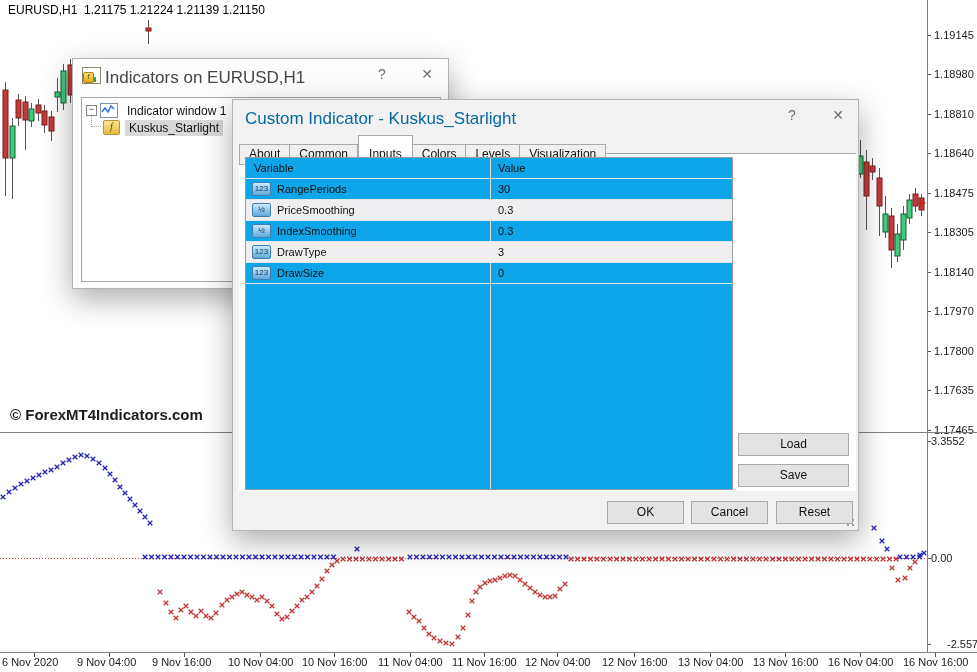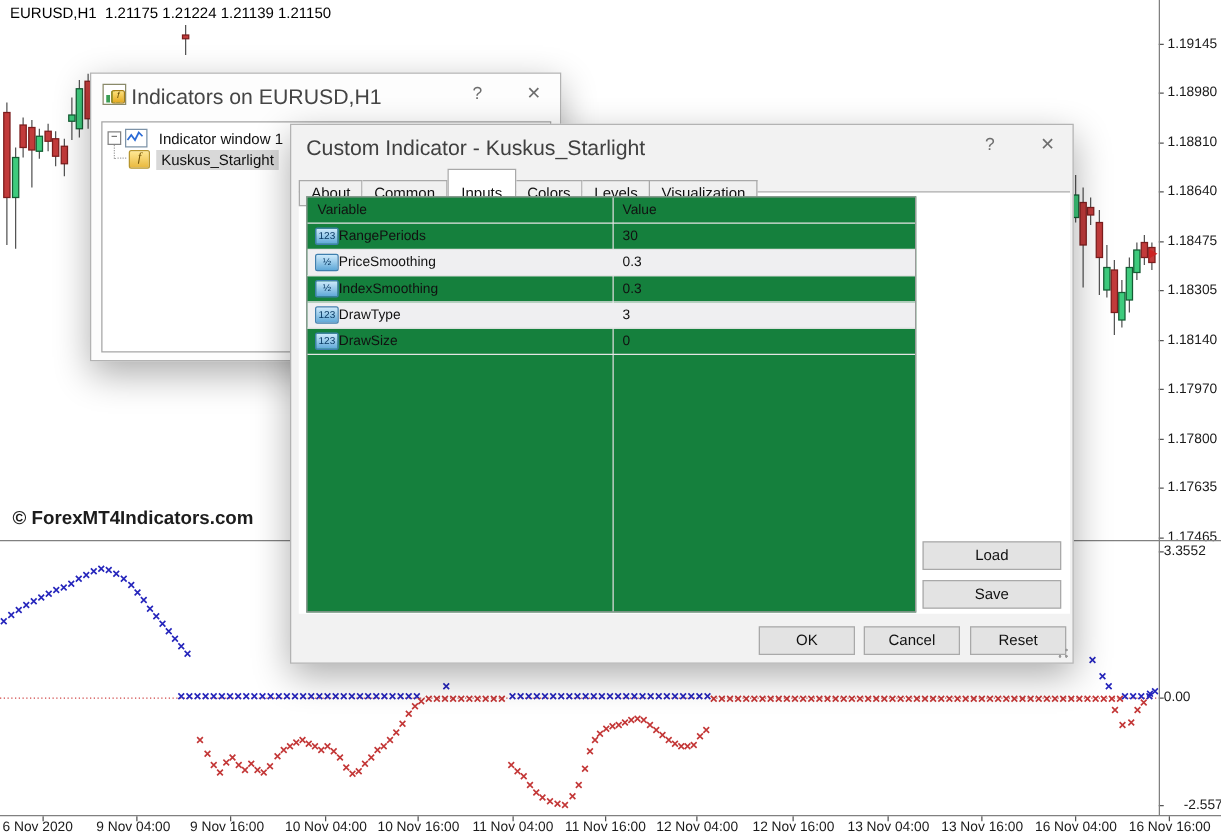--- a/index.html
+++ b/index.html
@@ -21,21 +21,21 @@
 
   svg#chart-svg{position:absolute;left:0;top:0;z-index:1;}
 
   
   .dialog{position:absolute;border:1px solid #b3b3b3;box-shadow:0 10px 28px rgba(0,0,0,.33);}
   #dlg-indicators{left:72px;top:58px;width:375px;height:229px;background:#fdfdfd;z-index:10;}
   #dlg-custom{left:232px;top:99px;width:625px;height:430px;background:#f2f2f2;z-index:20;}
 
   .titlebar{position:absolute;left:0;top:0;right:0;height:32px;}
   .title-text{position:absolute;left:32px;top:9px;font-size:17px;color:#454545;white-space:nowrap;}
-  #dlg-custom .title-text{left:12px;color:#404040;}
+  #dlg-custom .title-text{left:12px;color:#0369a1;}
   .title-btn{position:absolute;top:7px;font-size:14px;color:#6e6e6e;width:18px;text-align:center;cursor:default;}
   .btn-help-1{left:300px;} .btn-close-1{left:345px;}
   .btn-help-2{left:550px;} .btn-close-2{left:596px;}
 
   
   .tree-box{position:absolute;left:8px;top:38px;width:358px;height:183px;background:#fff;border:1px solid #a5a5a5;}
   .tree-row{position:absolute;height:17px;display:flex;align-items:center;font-size:12px;color:#111;}
   .expander{width:9px;height:9px;border:1px solid #848484;background:#fff;font-size:9px;line-height:7px;
     text-align:center;color:#333;margin-right:3px;}
   .tree-connector-v{position:absolute;left:17px;top:55px;width:1px;height:14px;border-left:1px dotted #a5a5a5;}
@@ -56,31 +56,31 @@
   
   .tabs{position:absolute;left:6px;top:35px;display:flex;align-items:flex-end;z-index:2;}
   .tab{font-size:12px;color:#111;background:#f0f0f0;border:1px solid #a9a9a9;border-left:none;
     padding:2px 9px 3px 9px;}
   .tab:first-child{border-left:1px solid #a9a9a9;}
   .tab.active{background:#fff;border-left:1px solid #a9a9a9;padding:11px 10px 4px 10px;margin-bottom:-1px;
     position:relative;}
   .tabpage{position:absolute;left:6px;top:53px;width:617px;height:337px;background:#fff;
     border-top:1px solid #a9a9a9;z-index:1;}
 
-  .param-table{position:absolute;left:12px;top:57px;width:486px;height:331px;background:#15803d;
+  .param-table{position:absolute;left:12px;top:57px;width:486px;height:331px;background:#0ea5e9;
     border:1px solid #9a9a9a;z-index:2;}
   .pt-coldiv{position:absolute;left:244px;top:0;bottom:0;width:1px;background:#dcdcdc;}
   .pt-row{position:absolute;left:0;right:0;height:20px;display:flex;align-items:center;
     border-bottom:1px solid #e4e4e4;font-size:11px;color:#111;}
   .pt-row .name-cell{width:244px;display:flex;align-items:center;padding-left:6px;box-sizing:border-box;}
   .pt-row .value-cell{padding-left:8px;}
   .pt-row.alt{background:#efeff1;}
   .pt-header{font-size:11px;color:#111;}
   .pt-header .name-cell{padding-left:8px;}
-  .badge{width:17px;height:12px;margin-right:0;border:1px solid #3f7fae;border-radius:2px;
+  .badge{width:17px;height:12px;margin-right:6px;border:1px solid #3f7fae;border-radius:2px;
     background:linear-gradient(180deg,#cdeafb,#5fa8d8);color:#0a3a63;font-size:8px;line-height:11px;
     text-align:center;flex:0 0 auto;}
 
   .btn{position:absolute;background:#e3e3e3;border:1px solid #a9a9a9;font-size:12px;color:#111;
     text-align:center;line-height:20px;cursor:default;}
   #btn-load{left:505px;top:333px;width:109px;height:21px;z-index:3;}
   #btn-save{left:505px;top:364px;width:109px;height:21px;z-index:3;}
   #btn-ok{left:374px;top:401px;width:75px;height:21px;}
   #btn-cancel{left:458px;top:401px;width:75px;height:21px;}
   #btn-reset{left:543px;top:401px;width:75px;height:21px;}

